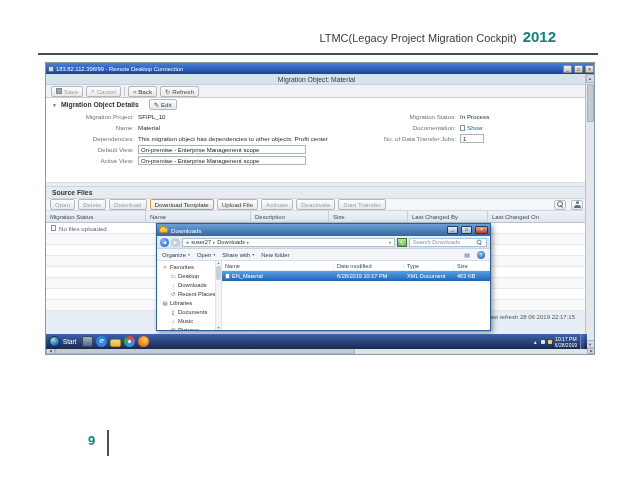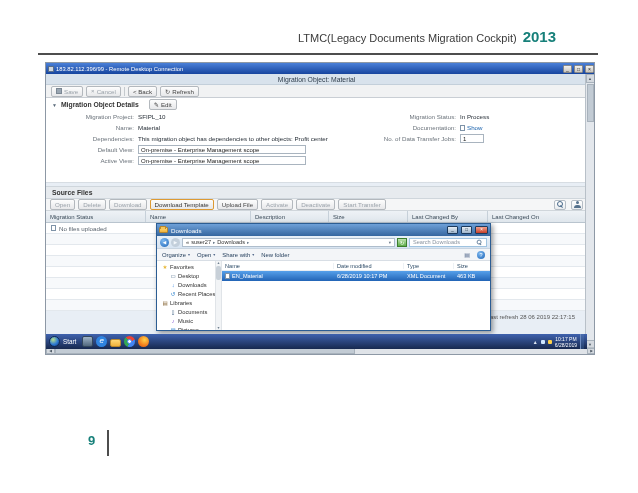--- a/index.html
+++ b/index.html
@@ -136,22 +136,22 @@
   .caption { position:absolute; left:57px; top:379px; width:560px; font-size:9.3px; color:#1a1a1a; white-space:nowrap; }
   .page-num { position:absolute; left:88px; top:433px; font-size:13px; font-weight:bold; color:#17807a; }
   .footer-bar { position:absolute; left:107px; top:430px; width:2px; height:26px; background:#4d4d4d; }
 </style>
 </head>
 <body>
 
 <div class="page">
 
   <div class="doc-header">
-    <span class="doc-title">LTMC(Legacy Documents Migration Cockpit)</span>
-    <span class="doc-year">2013</span>
+    <span class="doc-title">LTMC(Legacy Project Migration Cockpit)</span>
+    <span class="doc-year">2012</span>
   </div>
   <div class="header-rule"></div>
 
   <div class="shot">
 
     <div class="rdp-titlebar">
       <span class="rdp-icon"></span>
       <span class="rdp-title">183.82.112.396/99 - Remote Desktop Connection</span>
       <span class="winbtn">_</span>
       <span class="winbtn">□</span>

